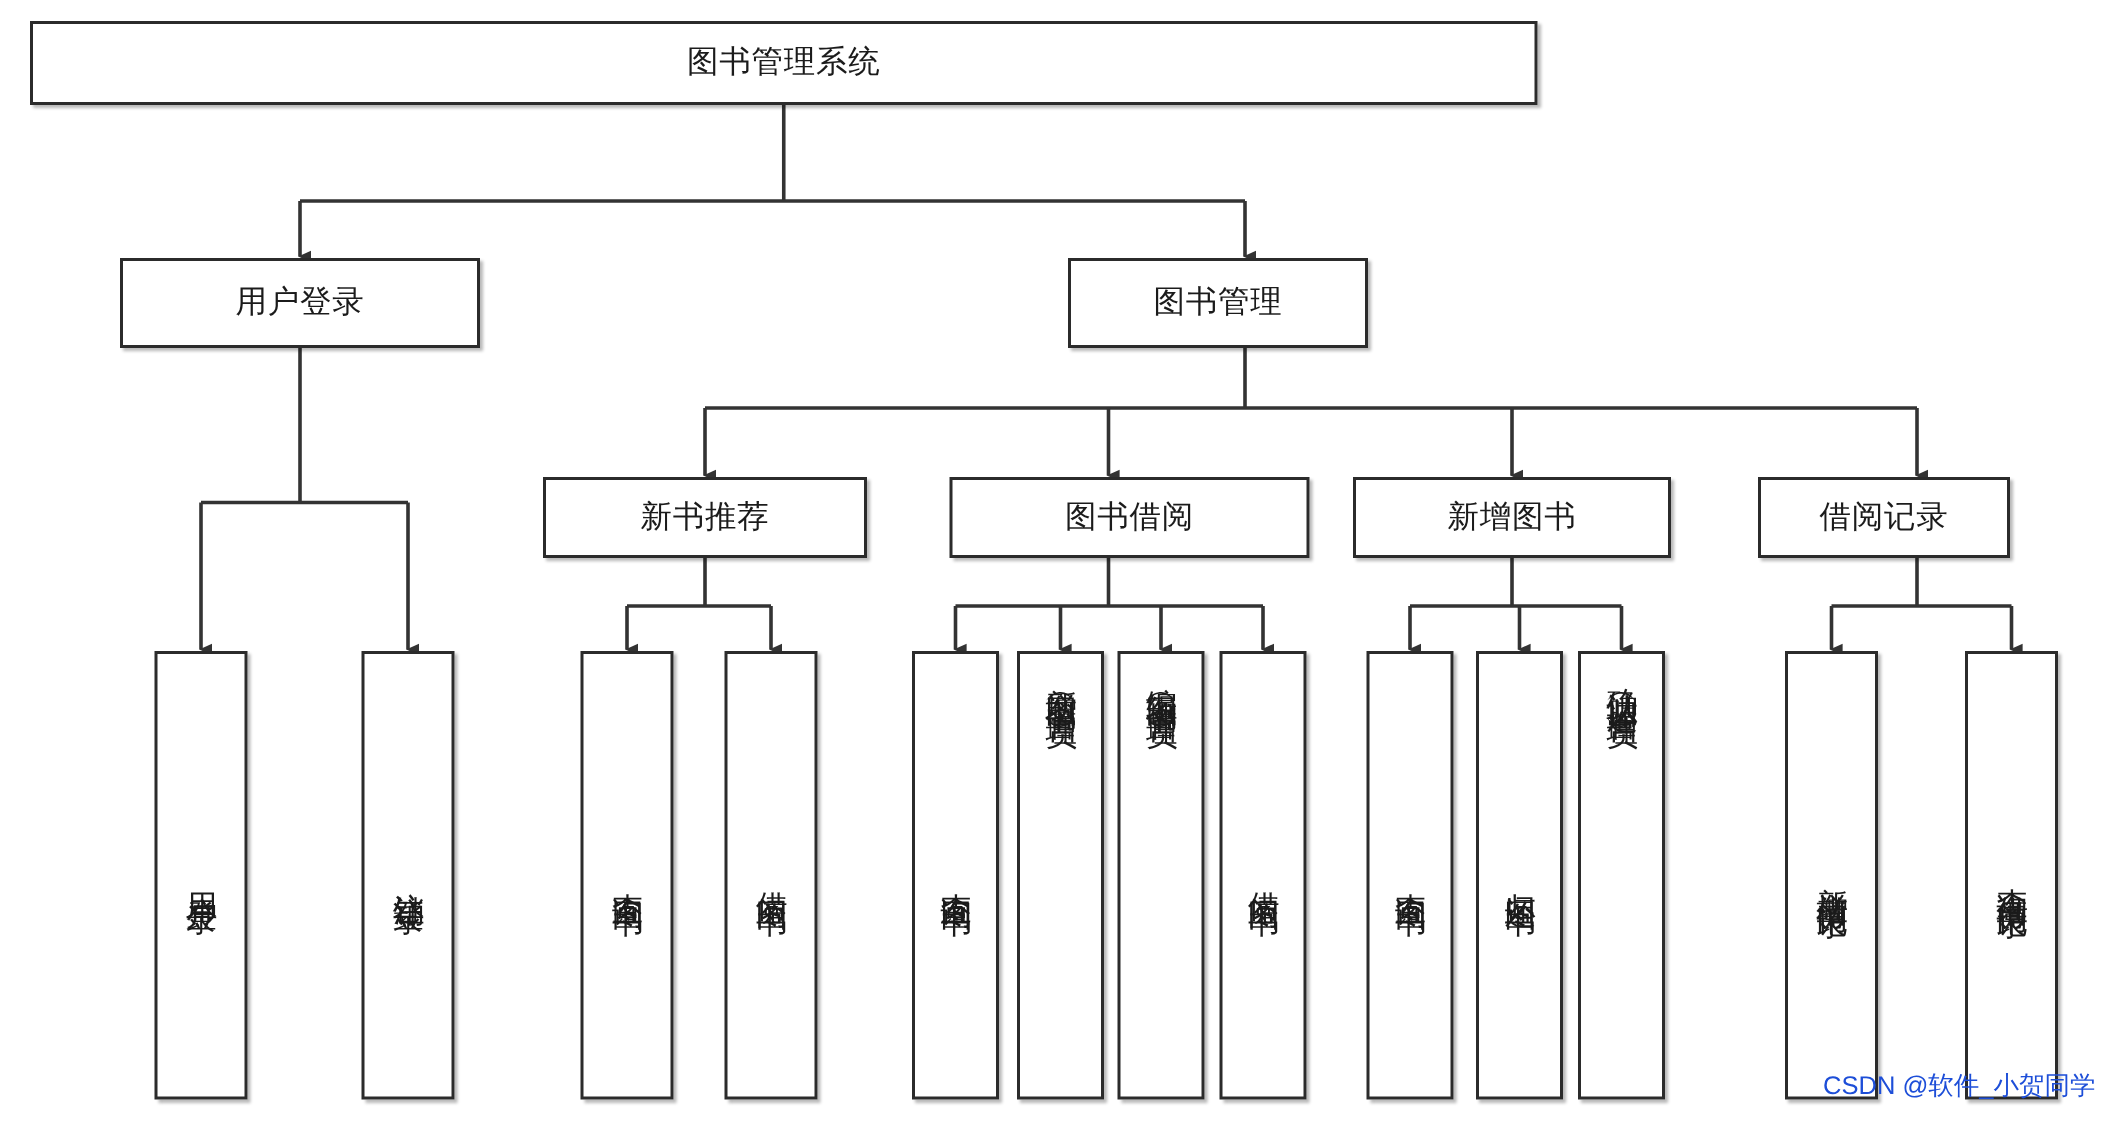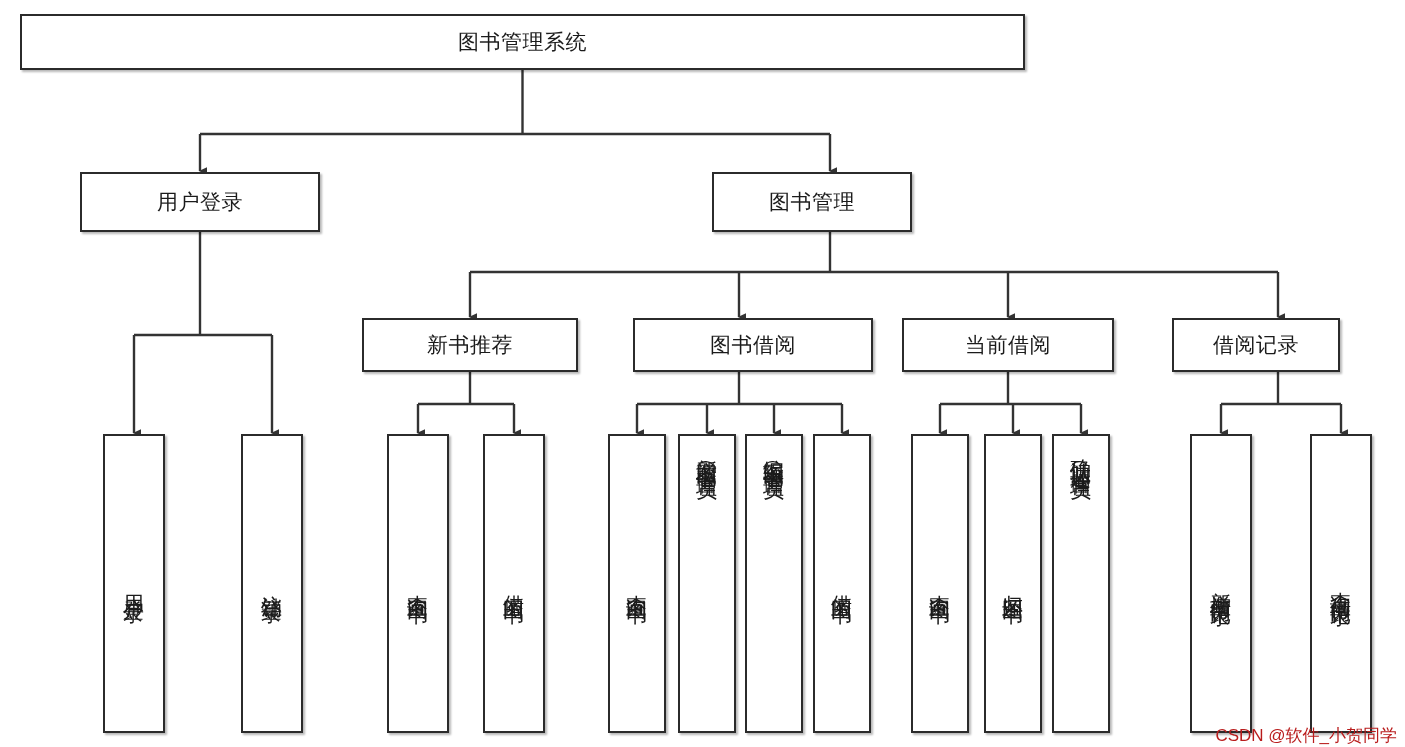--- a/index.html
+++ b/index.html
@@ -58,23 +58,23 @@
     letter-spacing: 3px;
     line-height: 1;
   }
   .node.vert.mid {
     align-items: center;
     padding-top: 0;
   }
   #watermark {
     position: absolute;
     right: 8px;
-    bottom: 0;
+    bottom: 12px;
     font-size: 17px;
-    color: #b91c1c;
+    color: #1d4ed8;
     z-index: 3;
     white-space: nowrap;
     font-family: "Liberation Sans", "DejaVu Sans", sans-serif;
   }
 </style>
 </head>
 <body>
 
 <div id="canvas">
   <svg id="wires" viewBox="0 0 1405 747">
@@ -131,21 +131,21 @@
     <span class="label">图书管理</span>
   </div>
 
   <div class="node horiz" style="left: 362px; top: 318px; width: 216px; height: 54px;">
     <span class="label">新书推荐</span>
   </div>
   <div class="node horiz" style="left: 633px; top: 318px; width: 240px; height: 54px;">
     <span class="label">图书借阅</span>
   </div>
   <div class="node horiz" style="left: 902px; top: 318px; width: 212px; height: 54px;">
-    <span class="label">当前借阅</span>
+    <span class="label">新增图书</span>
   </div>
   <div class="node horiz" style="left: 1172px; top: 318px; width: 168px; height: 54px;">
     <span class="label">借阅记录</span>
   </div>
 
   <div class="node vert mid" style="left: 103px; top: 434px; width: 62px; height: 299px;">
     <span class="label">用户登录</span>
   </div>
   <div class="node vert mid" style="left: 241px; top: 434px; width: 62px; height: 299px;">
     <span class="label">注销登录</span>

